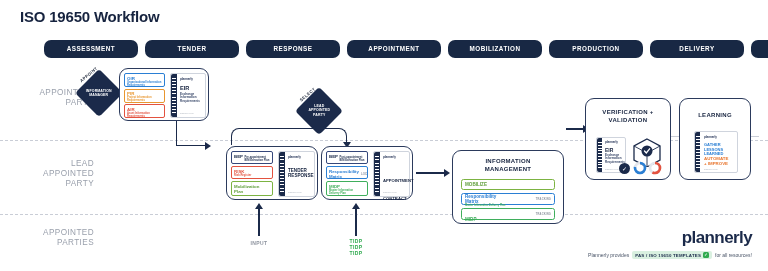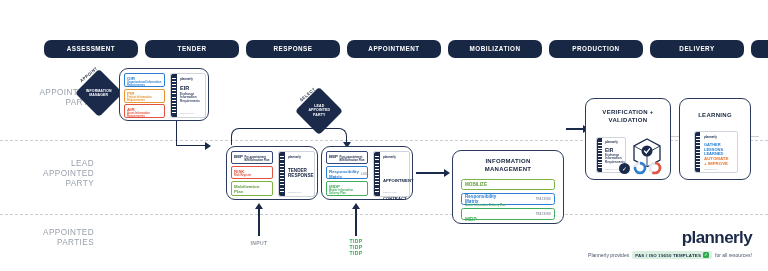--- a/index.html
+++ b/index.html
@@ -176,20 +176,21 @@
   .chip .tick {
     display:inline-block; width:6px; height:6px; border-radius:1.5px;
     background:#2faa4e; color:#fff; font-size:4px; line-height:6px; text-align:center;
   }
 </style>
 </head>
 <body>
 
 <div class="page">
 
+  <div class="title">ISO 19650 Workflow</div>
 
   <div class="tabs">
     <div class="tab">ASSESSMENT</div>
     <div class="tab">TENDER</div>
     <div class="tab">RESPONSE</div>
     <div class="tab">APPOINTMENT</div>
     <div class="tab">MOBILIZATION</div>
     <div class="tab">PRODUCTION</div>
     <div class="tab">DELIVERY</div>
     <div class="tab">CLOSE-OUT</div>

